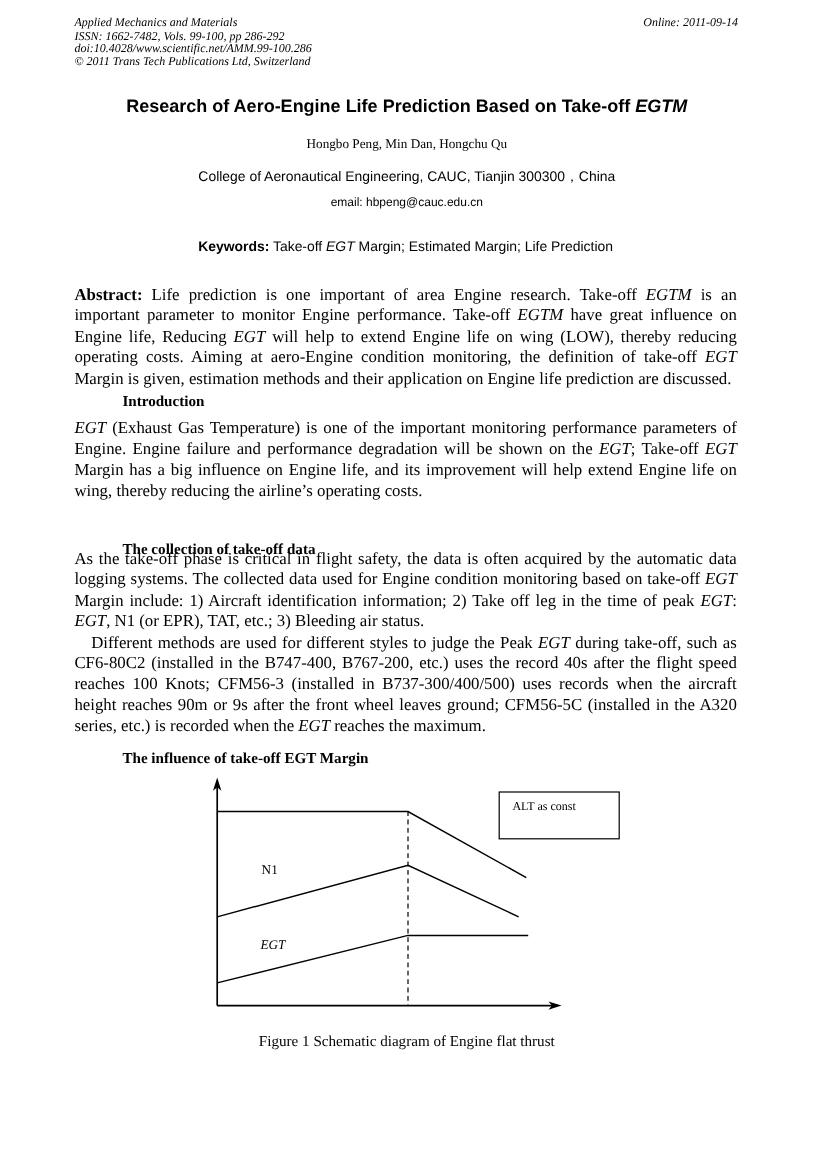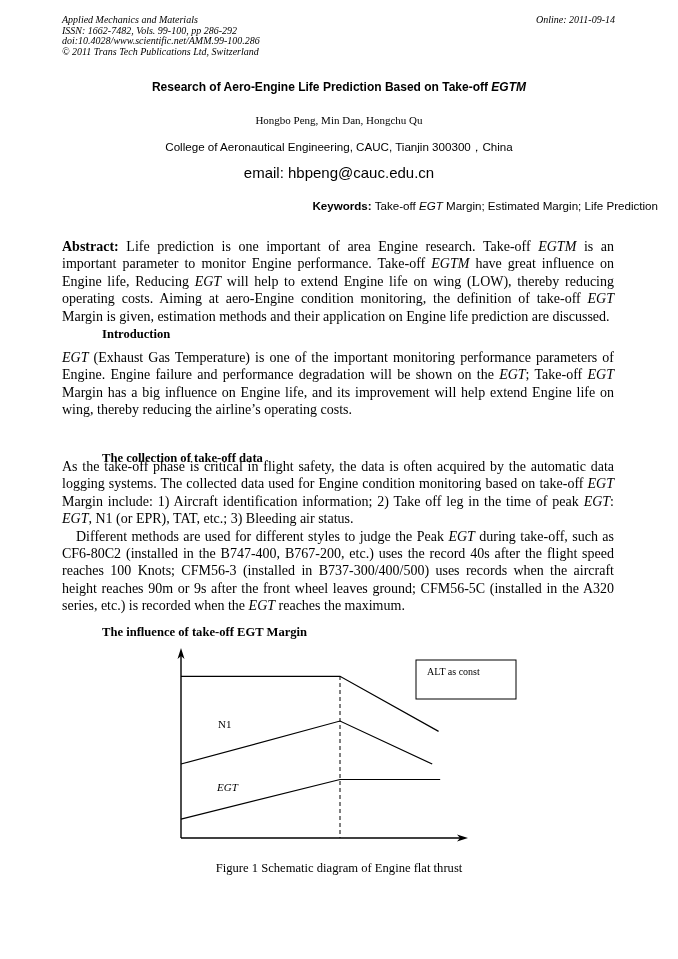--- a/index.html
+++ b/index.html
@@ -1,26 +1,26 @@
 <!DOCTYPE html>
 <html><head>
 <meta charset="utf-8">
 <style>
   html, body { margin: 0; padding: 0; background: #ffffff; }
   body { width: 678px; height: 959px; position: relative; overflow: hidden; color: #000; }
   .hdr { position: absolute; font-family: "Liberation Serif", serif; font-style: italic; font-size: 10px; line-height: 10.5px; }
   #hdr-left { left: 62px; top: 15px; }
   #hdr-right { right: 63px; top: 15px; }
   .center { position: absolute; left: 0; width: 678px; text-align: center; }
-  #title { top: 80px; font-family: "Liberation Sans", sans-serif; font-weight: bold; font-size: 12px; }
+  #title { top: 80px; font-family: "Liberation Sans", sans-serif; font-weight: bold; font-size: 15px; }
   #authors { top: 114px; font-family: Liberation Serif, serif; font-size: 11px; }
   #affil { top: 140px; font-family: "Liberation Sans", sans-serif; font-size: 11.6px; }
-  #email { top: 164px; font-family: "Liberation Sans", sans-serif; font-size: 15px; }
+  #email { top: 164px; font-family: "Liberation Sans", sans-serif; font-size: 10px; }
   .block { position: absolute; left: 62px; width: 552px; font-family: "Liberation Serif", serif; font-size: 14px; line-height: 17.4px; text-align: justify; }
-  #keywords { top: 197px; font-family: "Liberation Sans", sans-serif; font-size: 11.6px; text-align: right; margin-left: 44px; }
+  #keywords { top: 197px; font-family: "Liberation Sans", sans-serif; font-size: 11.6px; text-align: center; }
   #abstract { top: 238px; }
   .heading { position: absolute; left: 62px; font-family: "Liberation Serif", serif; font-weight: bold; font-size: 12.6px; margin-left: 40px; }
   #h-intro { top: 327px; }
   #intro { top: 349px; }
   #h-collect { top: 451px; }
   #collect { top: 458px; }
   #h-def { top: 625px; }
   .indent { text-indent: 14px; }
   #figure { position: absolute; left: 0; top: 0; width: 678px; height: 959px; pointer-events: none; }
   #caption { top: 861px; font-family: "Liberation Serif", serif; font-size: 12.6px; }

